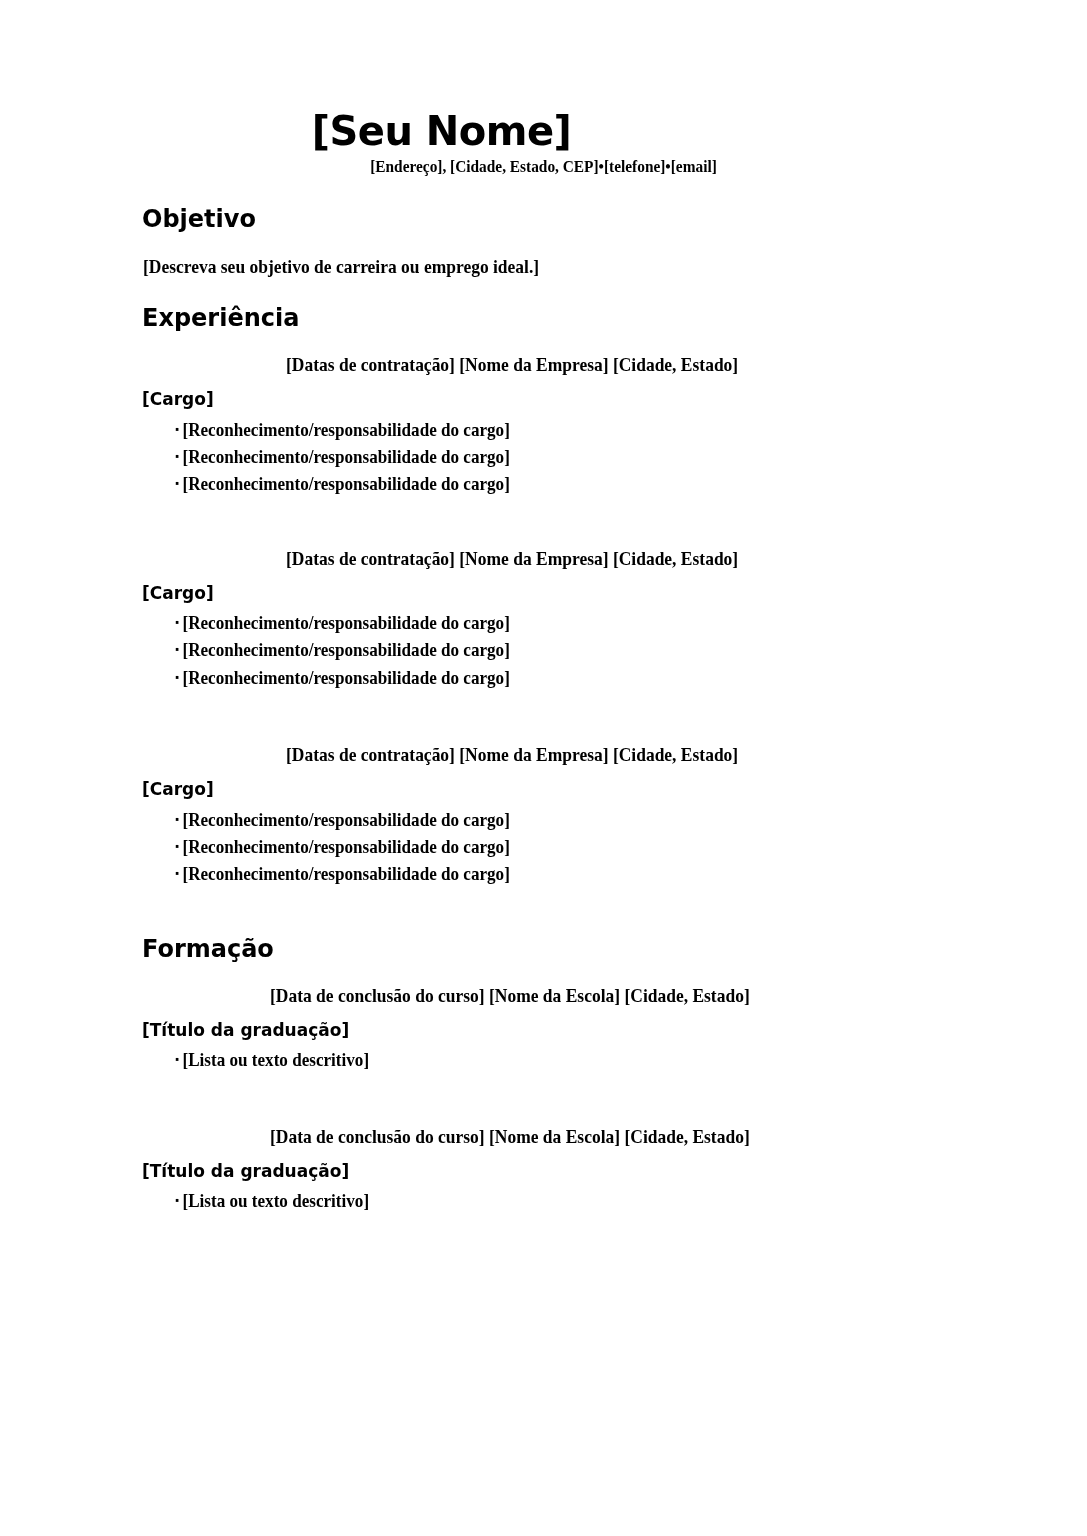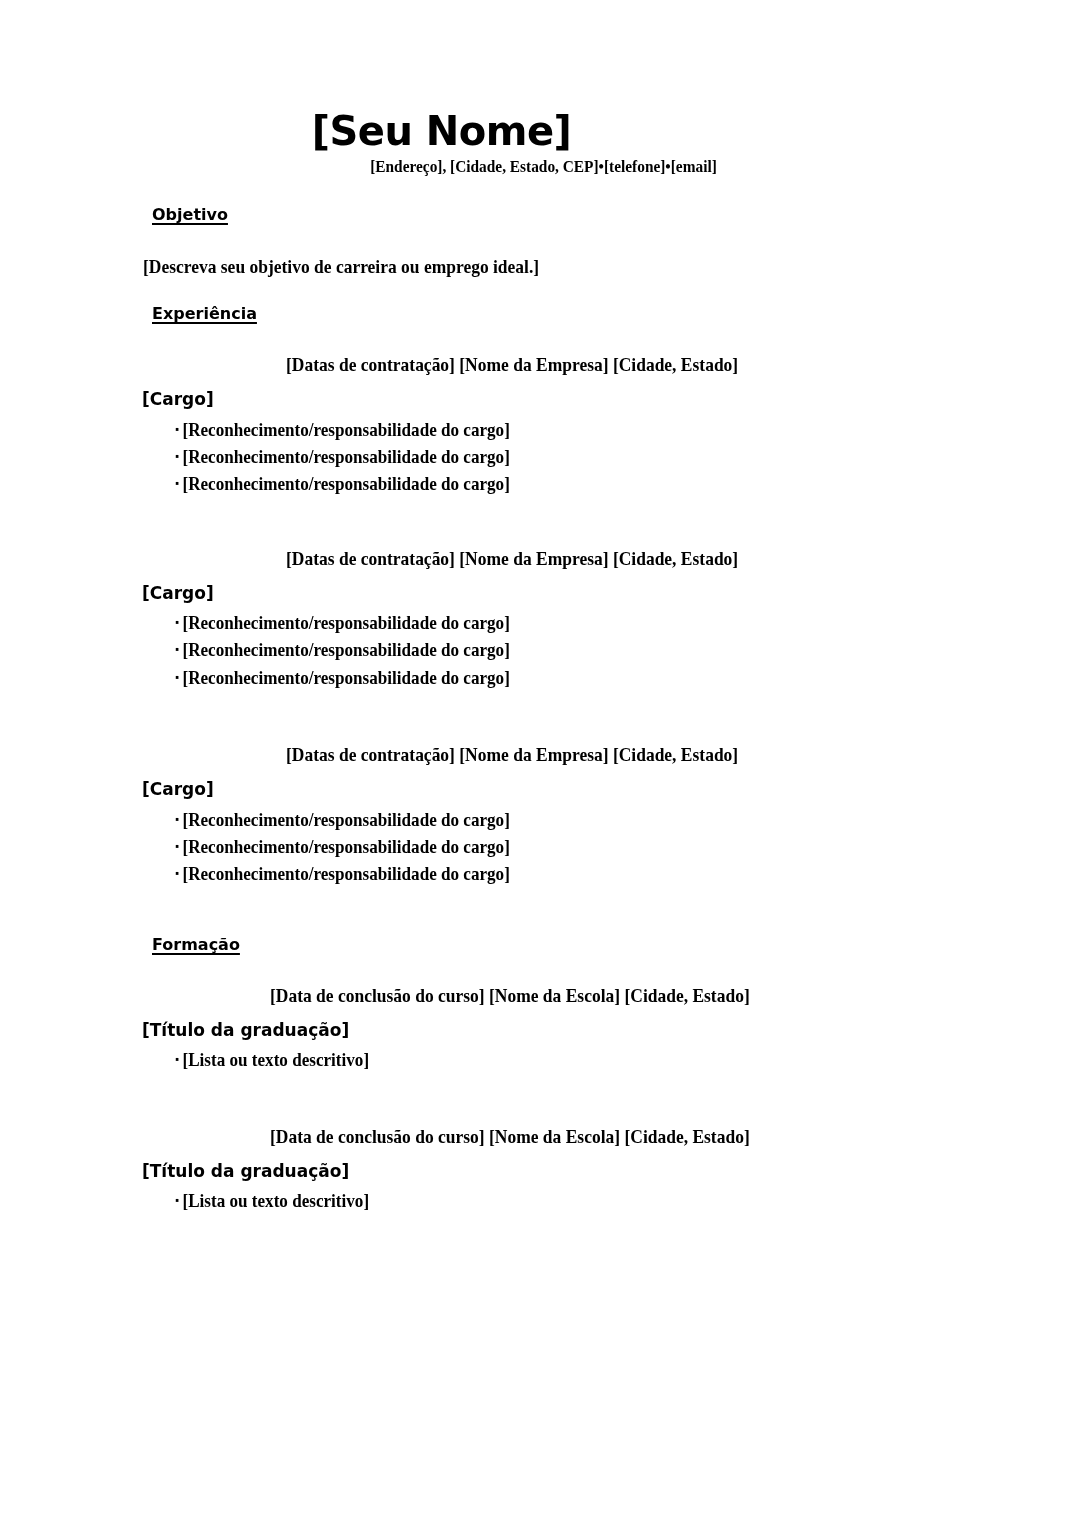--- a/index.html
+++ b/index.html
@@ -4,21 +4,21 @@
 <style>
   html, body { margin: 0; padding: 0; background: #ffffff; }
   body { width: 1087px; height: 1536px; position: relative; overflow: hidden; color: #000; }
   .serif { font-family: "Liberation Serif", "DejaVu Serif", serif; }
   .sans { font-family: "DejaVu Sans", "Liberation Sans", sans-serif; }
   .abs { position: absolute; white-space: nowrap; }
 
   .name { left: 0; width: 883px; text-align: center; top: 108px; font-size: 40px; font-weight: bold; letter-spacing: -0.5px; }
   .contact { left: 0; width: 1087px; text-align: center; top: 158px; font-size: 16px; font-weight: bold; transform: scaleX(0.96); }
 
-  .heading { left: 152px; font-size: 16px; font-weight: bold; text-decoration: underline; text-underline-offset: 3px; text-decoration-thickness: 2px; }
+  .heading { left: 142px; font-size: 24px; font-weight: bold; text-underline-offset: 3px; text-decoration-thickness: 2px; }
 
   .body-text { font-size: 19px; font-weight: bold; transform-origin: left center; transform: scaleX(0.92); }
   .right-line { font-size: 19px; font-weight: bold; transform-origin: left center; transform: scaleX(0.92); }
   .sub { left: 142px; font-size: 17px; font-weight: bold; text-align: right; }
   .bullet { left: 175px; font-size: 19px; font-weight: bold; transform-origin: left center; transform: scaleX(0.90); }
   .bullet .dot { font-size: 12px; vertical-align: 3px; margin-right: 4px; }
 </style>
 </head>
 <body>
 

